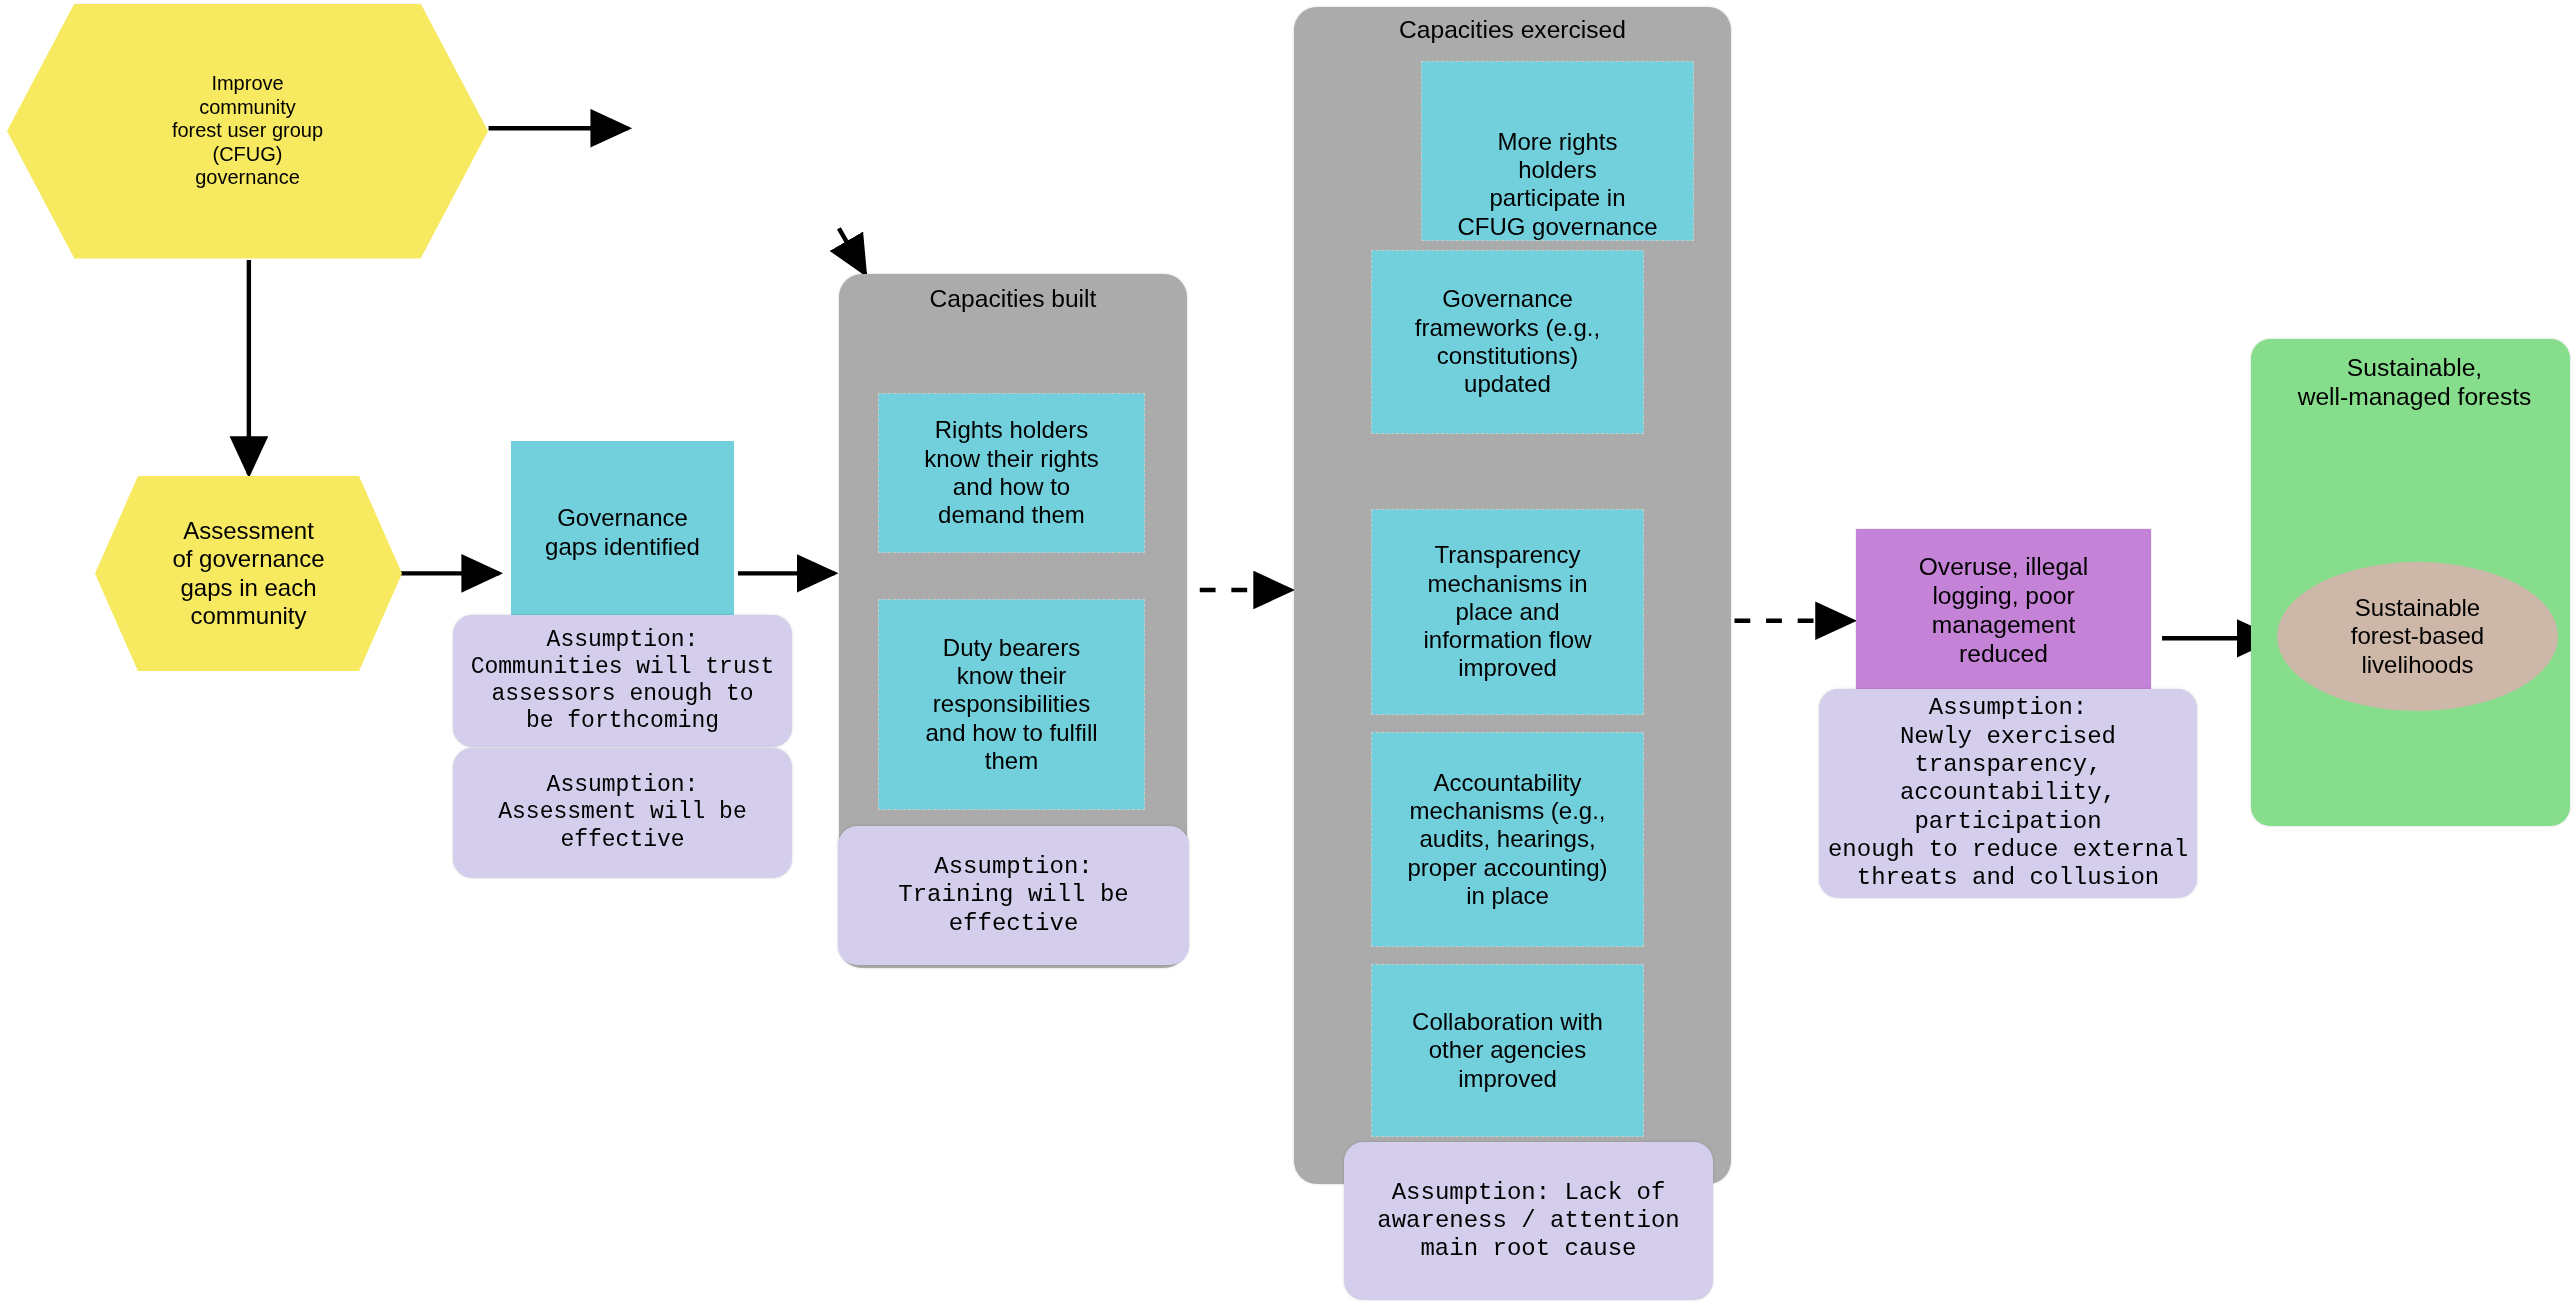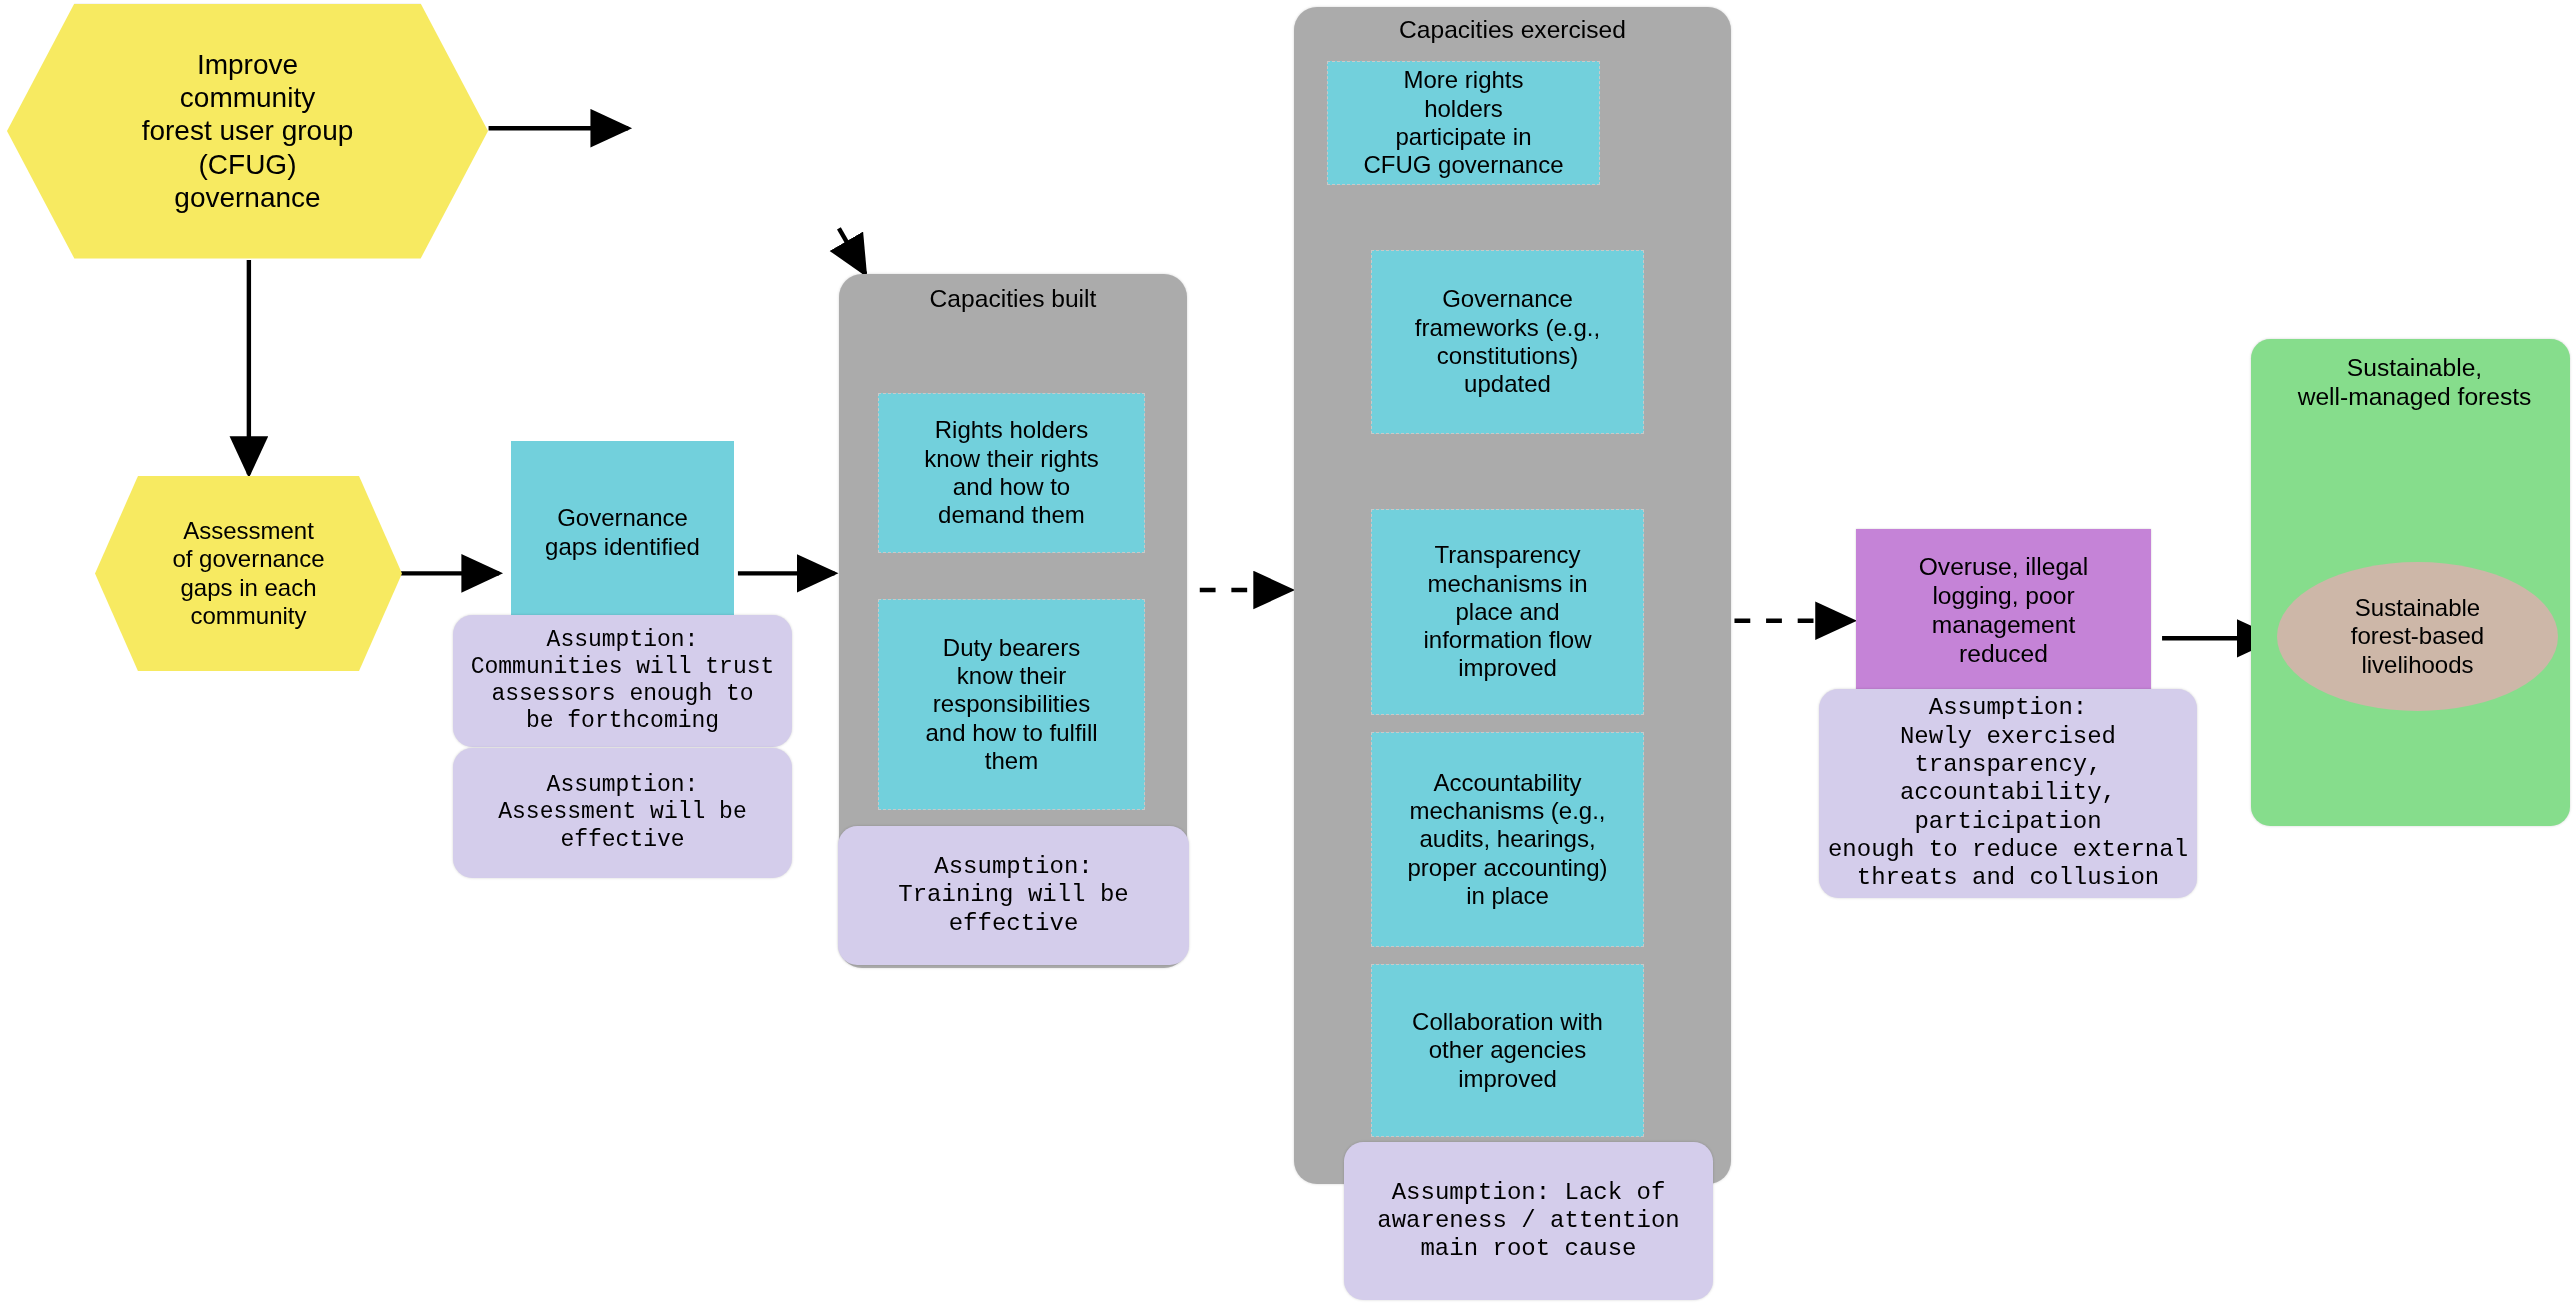--- a/index.html
+++ b/index.html
@@ -123,21 +123,21 @@
 
     <line x1="840" y1="653" x2="950" y2="653" stroke="#000" stroke-width="5" marker-end="url(#arrow)"></line>
 
     <line x1="1330" y1="672" x2="1470" y2="672" stroke="#000" stroke-width="5" stroke-dasharray="18,18" marker-end="url(#arrow)"></line>
 
     <line x1="1975" y1="707" x2="2110" y2="707" stroke="#000" stroke-width="5" stroke-dasharray="18,18" marker-end="url(#arrow)"></line>
 
     <line x1="2462" y1="727" x2="2590" y2="727" stroke="#000" stroke-width="5" marker-end="url(#arrow)"></line>
   </svg>
 
-  <div class="node hex" style="left:7px; top:3.5px; width:481px; height:255px; font-size:28px;">
+  <div class="node hex" style="left:7px; top:3.5px; width:481px; height:255px; font-size:20px;">
     <div class="txt">Improve
 community
 forest user group
 (CFUG)
 governance</div>
   </div>
 
 
   <div class="node hex" style="left:95px; top:476px; width:307px; height:195px; font-size:24px;">
     <div class="txt">Assessment
@@ -185,21 +185,21 @@
 
   <div class="node assume" style="left:838px; top:826px; width:351px; height:139px; font-size:24px;">
     <div class="txt">Assumption:
 Training will be effective</div>
   </div>
 
   <div class="group" style="left:1294px; top:7px; width:437px; height:1177px;">
     <div class="group-title" style="top:8.8px; font-size:24.6px;">Capacities exercised</div>
   </div>
 
-  <div class="node cyan cyan-outline" style="left:1327px; top:61px; width:273px; height:124px; font-size:24px;">
+  <div class="node cyan cyan-outline" style="left:1421px; top:61px; width:273px; height:180px; font-size:24px;align-items:flex-end;">
     <div class="txt">More rights
 holders
 participate in
 CFUG governance</div>
   </div>
 
   <div class="node cyan cyan-outline" style="left:1371px; top:250px; width:273px; height:184px; font-size:24px;">
     <div class="txt">Governance
 frameworks (e.g.,
 constitutions)

